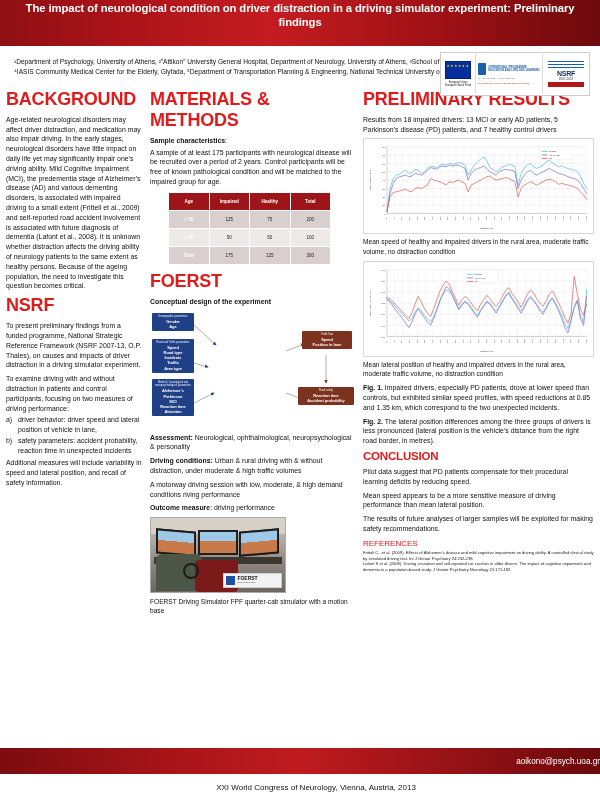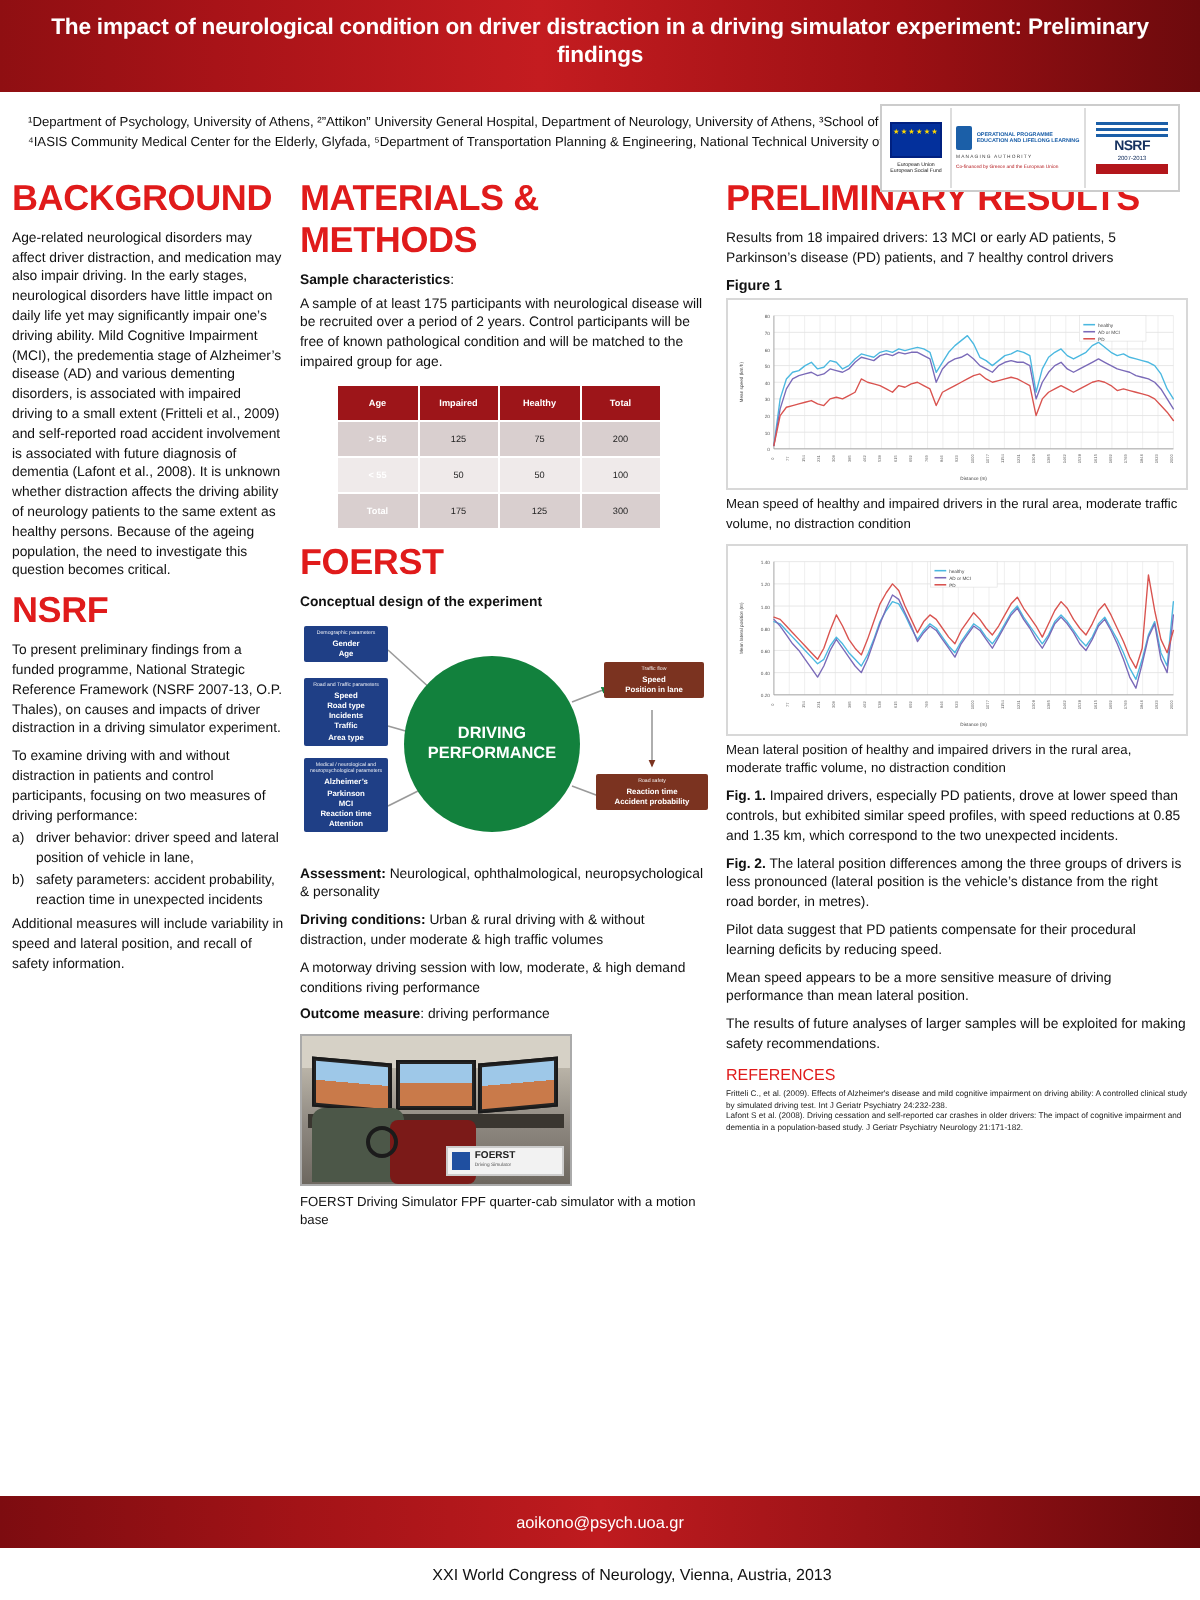--- a/index.html
+++ b/index.html
@@ -8,21 +8,21 @@
     font-family: "Liberation Sans", sans-serif;
     background: #ffffff;
     overflow: hidden;
   }
   .poster { position: relative; width: 600px; height: 800px; background:#fff; }
 
   
   .title-band {
     height: 46px;
     background: linear-gradient(to right, #8f0f12 0%, #a81318 18%, #c41c20 45%, #9c1014 75%, #6d0a0d 100%);
-    display: flex; align-items: center; justify-content: center;
+    display: flex; justify-content: center;
     padding: 2px 10px 4px 10px;
   }
   .title-band h1 {
     color: #fff; font-size: 11.3px; font-weight: bold; line-height: 1.22;
     text-align: center; letter-spacing: -0.1px;
   }
   .authors-band {
     background: #ffffff; padding: 6px 12px 4px 14px;
     position: relative; border-bottom: none;
   }
@@ -166,21 +166,21 @@
   .figcap { font-size:6.6px; line-height:1.4; color:#111; margin:3px 0 5px 0; }
 
   
   h3.refs { color:#e01b1b; font-size:8px; font-weight:normal; margin:5px 0 2px 0; }
   p.ref { font-size:4.1px; line-height:1.42; color:#222; }
 
   
   .email-band {
     position:absolute; left:0; bottom:26px; width:600px; height:26px;
     background: linear-gradient(to right,#7d0c10 0%, #a31317 25%, #bf1b1f 50%, #8e1014 80%, #6a090c 100%);
-    display:flex; align-items:center; justify-content:center;
+    display:flex; align-items:center; justify-content:flex-end;
   }
   .email-band span { color:#fff; font-size:8.2px; }
   .bottom-band {
     position:absolute; left:0; bottom:0; width:600px; height:26px;
     background:#fff; display:flex; align-items:center; justify-content:center;
   }
   .bottom-band span { color:#111; font-size:8px;margin-left:32px; }
 </style>
 </head>
 <body>
@@ -304,23 +304,20 @@
         </div>
         <div class="dbox blue" style="left:2px; top:28px; width:42px;">
           <span class="hdr">Road and Traffic parameters</span>
           <span>Speed<br>Road type<br>Incidents<br>Traffic<br>Area type</span>
         </div>
         <div class="dbox blue" style="left:2px; top:68px; width:42px;">
           <span class="hdr">Medical / neurological and neuropsychological parameters</span>
           <span>Alzheimer’s<br>Parkinson<br>MCI<br>Reaction time<br>Attention</span>
         </div>
 
-        <div class="circle">
-          <span>DRIVING<br>PERFORMANCE</span>
-        </div>
 
         <div class="dbox brown" style="left:152px; top:20px; width:50px;">
           <span class="hdr">Traffic flow</span>
           <span>Speed<br>Position in lane</span>
         </div>
         <div class="dbox brown" style="left:148px; top:76px; width:56px;">
           <span class="hdr">Road safety</span>
           <span>Reaction time<br>Accident probability</span>
         </div>
       </div>
@@ -353,21 +350,20 @@
           </div>
         </div>
       </div>
       <div class="cap">FOERST Driving Simulator FPF quarter-cab simulator with a motion base</div>
     </div>
 
     <div class="col-right">
       <h2 class="section">PRELIMINARY RESULTS</h2>
       <p class="body">Results from 18 impaired drivers: 13 MCI or early AD patients, 5 Parkinson’s disease (PD) patients, and 7 healthy control drivers</p>
 
-      <div class="figlabel">Figure 1</div>
       <div class="figbox">
         <svg id="chart1" viewBox="0 0 231 96" width="229" height="94">
             <line x1="22" y1="76" x2="226" y2="76" stroke="#dcdcdc" stroke-width="0.35"></line>
             <text x="20" y="77.3" text-anchor="end" font-size="2.4" fill="#555">0</text>
             <line x1="22" y1="67.5" x2="226" y2="67.5" stroke="#dcdcdc" stroke-width="0.35"></line>
             <text x="20" y="68.8" text-anchor="end" font-size="2.4" fill="#555">10</text>
             <line x1="22" y1="59" x2="226" y2="59" stroke="#dcdcdc" stroke-width="0.35"></line>
             <text x="20" y="60.3" text-anchor="end" font-size="2.4" fill="#555">20</text>
             <line x1="22" y1="50.5" x2="226" y2="50.5" stroke="#dcdcdc" stroke-width="0.35"></line>
             <text x="20" y="51.8" text-anchor="end" font-size="2.4" fill="#555">30</text>
@@ -537,20 +533,21 @@
             <text x="111.5" y="17.2" font-size="2.4" fill="#444">AD or MCI</text>
             <line x1="104" y1="19.8" x2="110" y2="19.8" stroke="#d9534f" stroke-width="0.8"></line>
             <text x="111.5" y="20.8" font-size="2.4" fill="#444">PD</text>
           </svg>
       </div>
       <div class="figcap">Mean lateral position of healthy and impaired drivers in the rural area, moderate traffic volume, no distraction condition</div>
 
       <p class="body"><span class="lbl">Fig. 1.</span><span>  Impaired drivers, especially PD patients, drove at lower speed than controls, but exhibited similar speed profiles, with speed reductions at 0.85 and 1.35 km, which correspond to the two unexpected incidents.</span></p>
       <p class="body"><span class="lbl">Fig. 2.</span><span> The lateral position differences among the three groups of drivers is less pronounced (lateral position is the vehicle’s distance from the right road border, in metres).</span></p>
 
+      <h2 class="section small">CONCLUSION</h2>
       <p class="body">Pilot data suggest that PD patients compensate for their procedural learning deficits by reducing speed.</p>
       <p class="body">Mean speed appears to be a more sensitive measure of driving performance  than mean lateral position.</p>
       <p class="body">The results of future analyses of larger samples will be exploited for making safety recommendations.</p>
 
       <h3 class="refs">REFERENCES</h3>
       <p class="ref">Fritteli C., et al. (2009). Effects of Alzheimer's disease and mild cognitive impairment on driving ability: A controlled clinical study by simulated driving test. Int J Geriatr Psychiatry 24:232-238.</p>
       <p class="ref">Lafont  S et al. (2008). Driving cessation and self-reported car crashes in older drivers: The impact of cognitive impairment and dementia in a population-based study. J Geriatr Psychiatry Neurology 21:171-182.</p>
     </div>
   </div>
 

